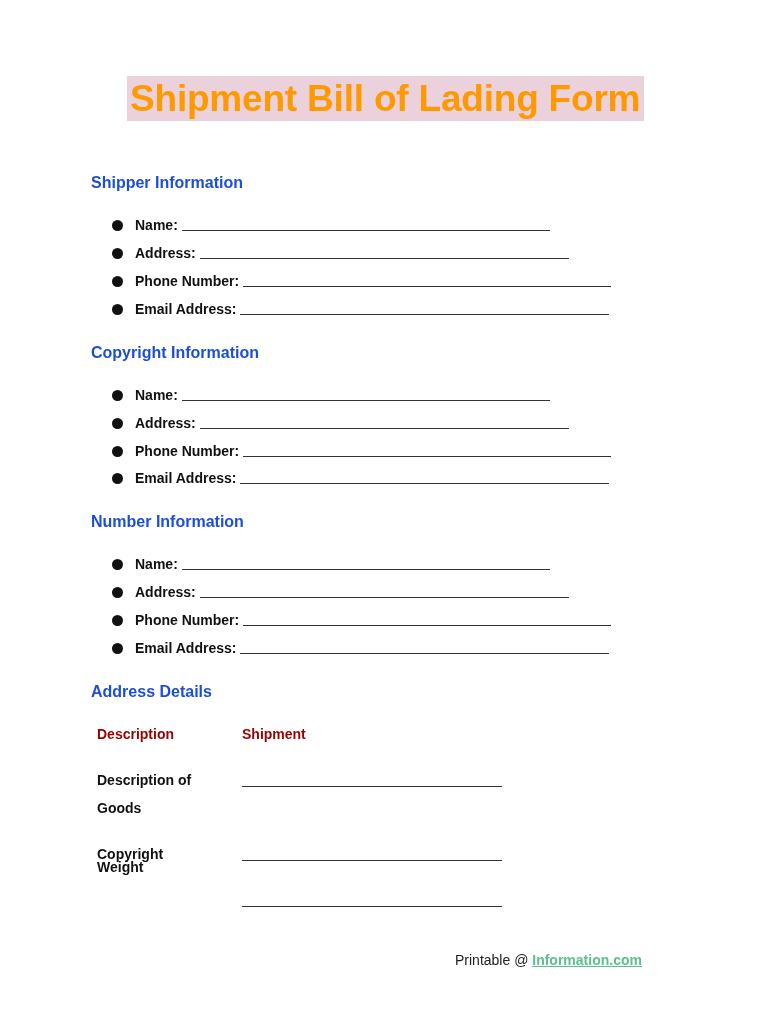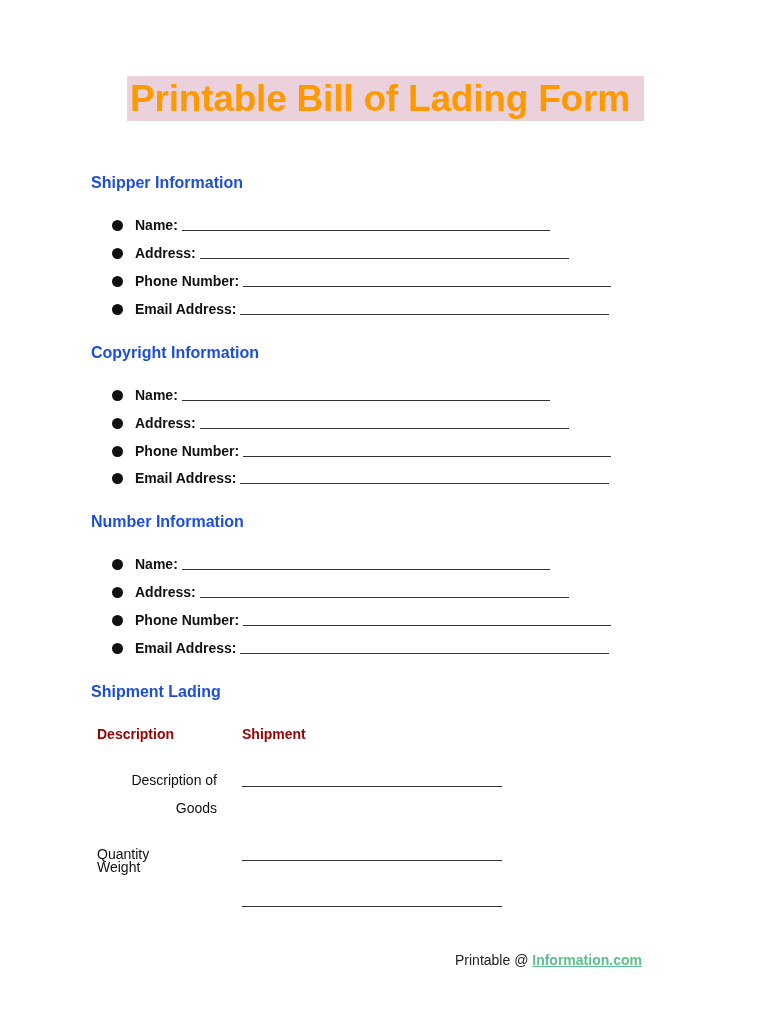--- a/index.html
+++ b/index.html
@@ -4,55 +4,55 @@
 <style>
   html, body { margin: 0; padding: 0; background: #ffffff; }
   body { width: 770px; height: 1024px; position: relative; font-family: "Liberation Sans", sans-serif; color: #111; overflow: hidden; }
   .title-wrap { position: absolute; left: 127px; top: 76px; width: 517px; height: 45px; background: #ead1dc; }
   .title { position: absolute; left: 130px; top: 76px; font-size: 37px; font-weight: bold; color: #ff9900; line-height: 46px; white-space: nowrap; letter-spacing: -0.2px; }
   .section-heading { position: absolute; left: 91px; font-size: 16px; font-weight: bold; color: #1d4ed8; }
   .item { position: absolute; left: 112px; font-size: 14px; font-weight: bold; color: #111; white-space: nowrap; }
   .bullet { display: inline-block; width: 11px; height: 11px; border-radius: 50%; background: #111; margin-right: 12px; vertical-align: -1px; }
   .line { display: inline-block; border-bottom: 1px solid #333; height: 12px; margin-left: 4px; vertical-align: -1px; }
   .th { position: absolute; font-size: 14px; font-weight: bold; color: #990000; }
-  .td { position: absolute; font-size: 14px; font-weight: normal; color: #111; line-height: 28px; text-align: right; }
+  .td { position: absolute; font-size: 14px; font-weight: bold; color: #111; line-height: 28px; }
   .fill { position: absolute; left: 242px; width: 260px; border-bottom: 1px solid #333; }
   .footer { position: absolute; left: 455px; top: 952px; font-size: 14px; color: #222; white-space: nowrap; }
   .footer a { color: #5cc08e; font-weight: bold; text-decoration: underline; }
 </style>
 </head>
 <body>
 
 <div class="title-wrap"></div>
-<div class="title">Printable Bill of Lading Form</div>
+<div class="title">Shipment Bill of Lading Form</div>
 
 <div class="section-heading" style="top:174px">Shipper Information</div>
 <div class="item" style="top:217px"><span class="bullet"></span><span>Name:</span><span class="line" style="width:368px"></span></div>
 <div class="item" style="top:245px"><span class="bullet"></span><span>Address:</span><span class="line" style="width:369px"></span></div>
 <div class="item" style="top:273px"><span class="bullet"></span><span>Phone Number:</span><span class="line" style="width:368px"></span></div>
 <div class="item" style="top:301px"><span class="bullet"></span><span>Email Address:</span><span class="line" style="width:369px"></span></div>
 
 <div class="section-heading" style="top:344px">Copyright Information</div>
 <div class="item" style="top:387px"><span class="bullet"></span><span>Name:</span><span class="line" style="width:368px"></span></div>
 <div class="item" style="top:415px"><span class="bullet"></span><span>Address:</span><span class="line" style="width:369px"></span></div>
 <div class="item" style="top:443px"><span class="bullet"></span><span>Phone Number:</span><span class="line" style="width:368px"></span></div>
 <div class="item" style="top:470px"><span class="bullet"></span><span>Email Address:</span><span class="line" style="width:369px"></span></div>
 
 <div class="section-heading" style="top:513px">Number Information</div>
 <div class="item" style="top:556px"><span class="bullet"></span><span>Name:</span><span class="line" style="width:368px"></span></div>
 <div class="item" style="top:584px"><span class="bullet"></span><span>Address:</span><span class="line" style="width:369px"></span></div>
 <div class="item" style="top:612px"><span class="bullet"></span><span>Phone Number:</span><span class="line" style="width:368px"></span></div>
 <div class="item" style="top:640px"><span class="bullet"></span><span>Email Address:</span><span class="line" style="width:369px"></span></div>
 
-<div class="section-heading" style="top:683px">Shipment Lading</div>
+<div class="section-heading" style="top:683px">Address Details</div>
 <div class="th" style="left:97px;top:726px">Description</div>
 <div class="th" style="left:242px;top:726px">Shipment</div>
 
 <div class="td" style="left:97px;top:766px;width:120px">Description of Goods</div>
 <div class="fill" style="top:772px;height:14px"></div>
 
-<div class="td" style="left:97px;top:840px">Quantity</div>
+<div class="td" style="left:97px;top:840px">Copyright</div>
 <div class="fill" style="top:846px;height:14px"></div>
 
 <div class="td" style="left:97px;top:853px">Weight</div>
 <div class="fill" style="top:892px;height:14px"></div>
 
 <div class="footer"><span>Printable @ </span><a>Information.com</a></div>
 
 </body></html>

